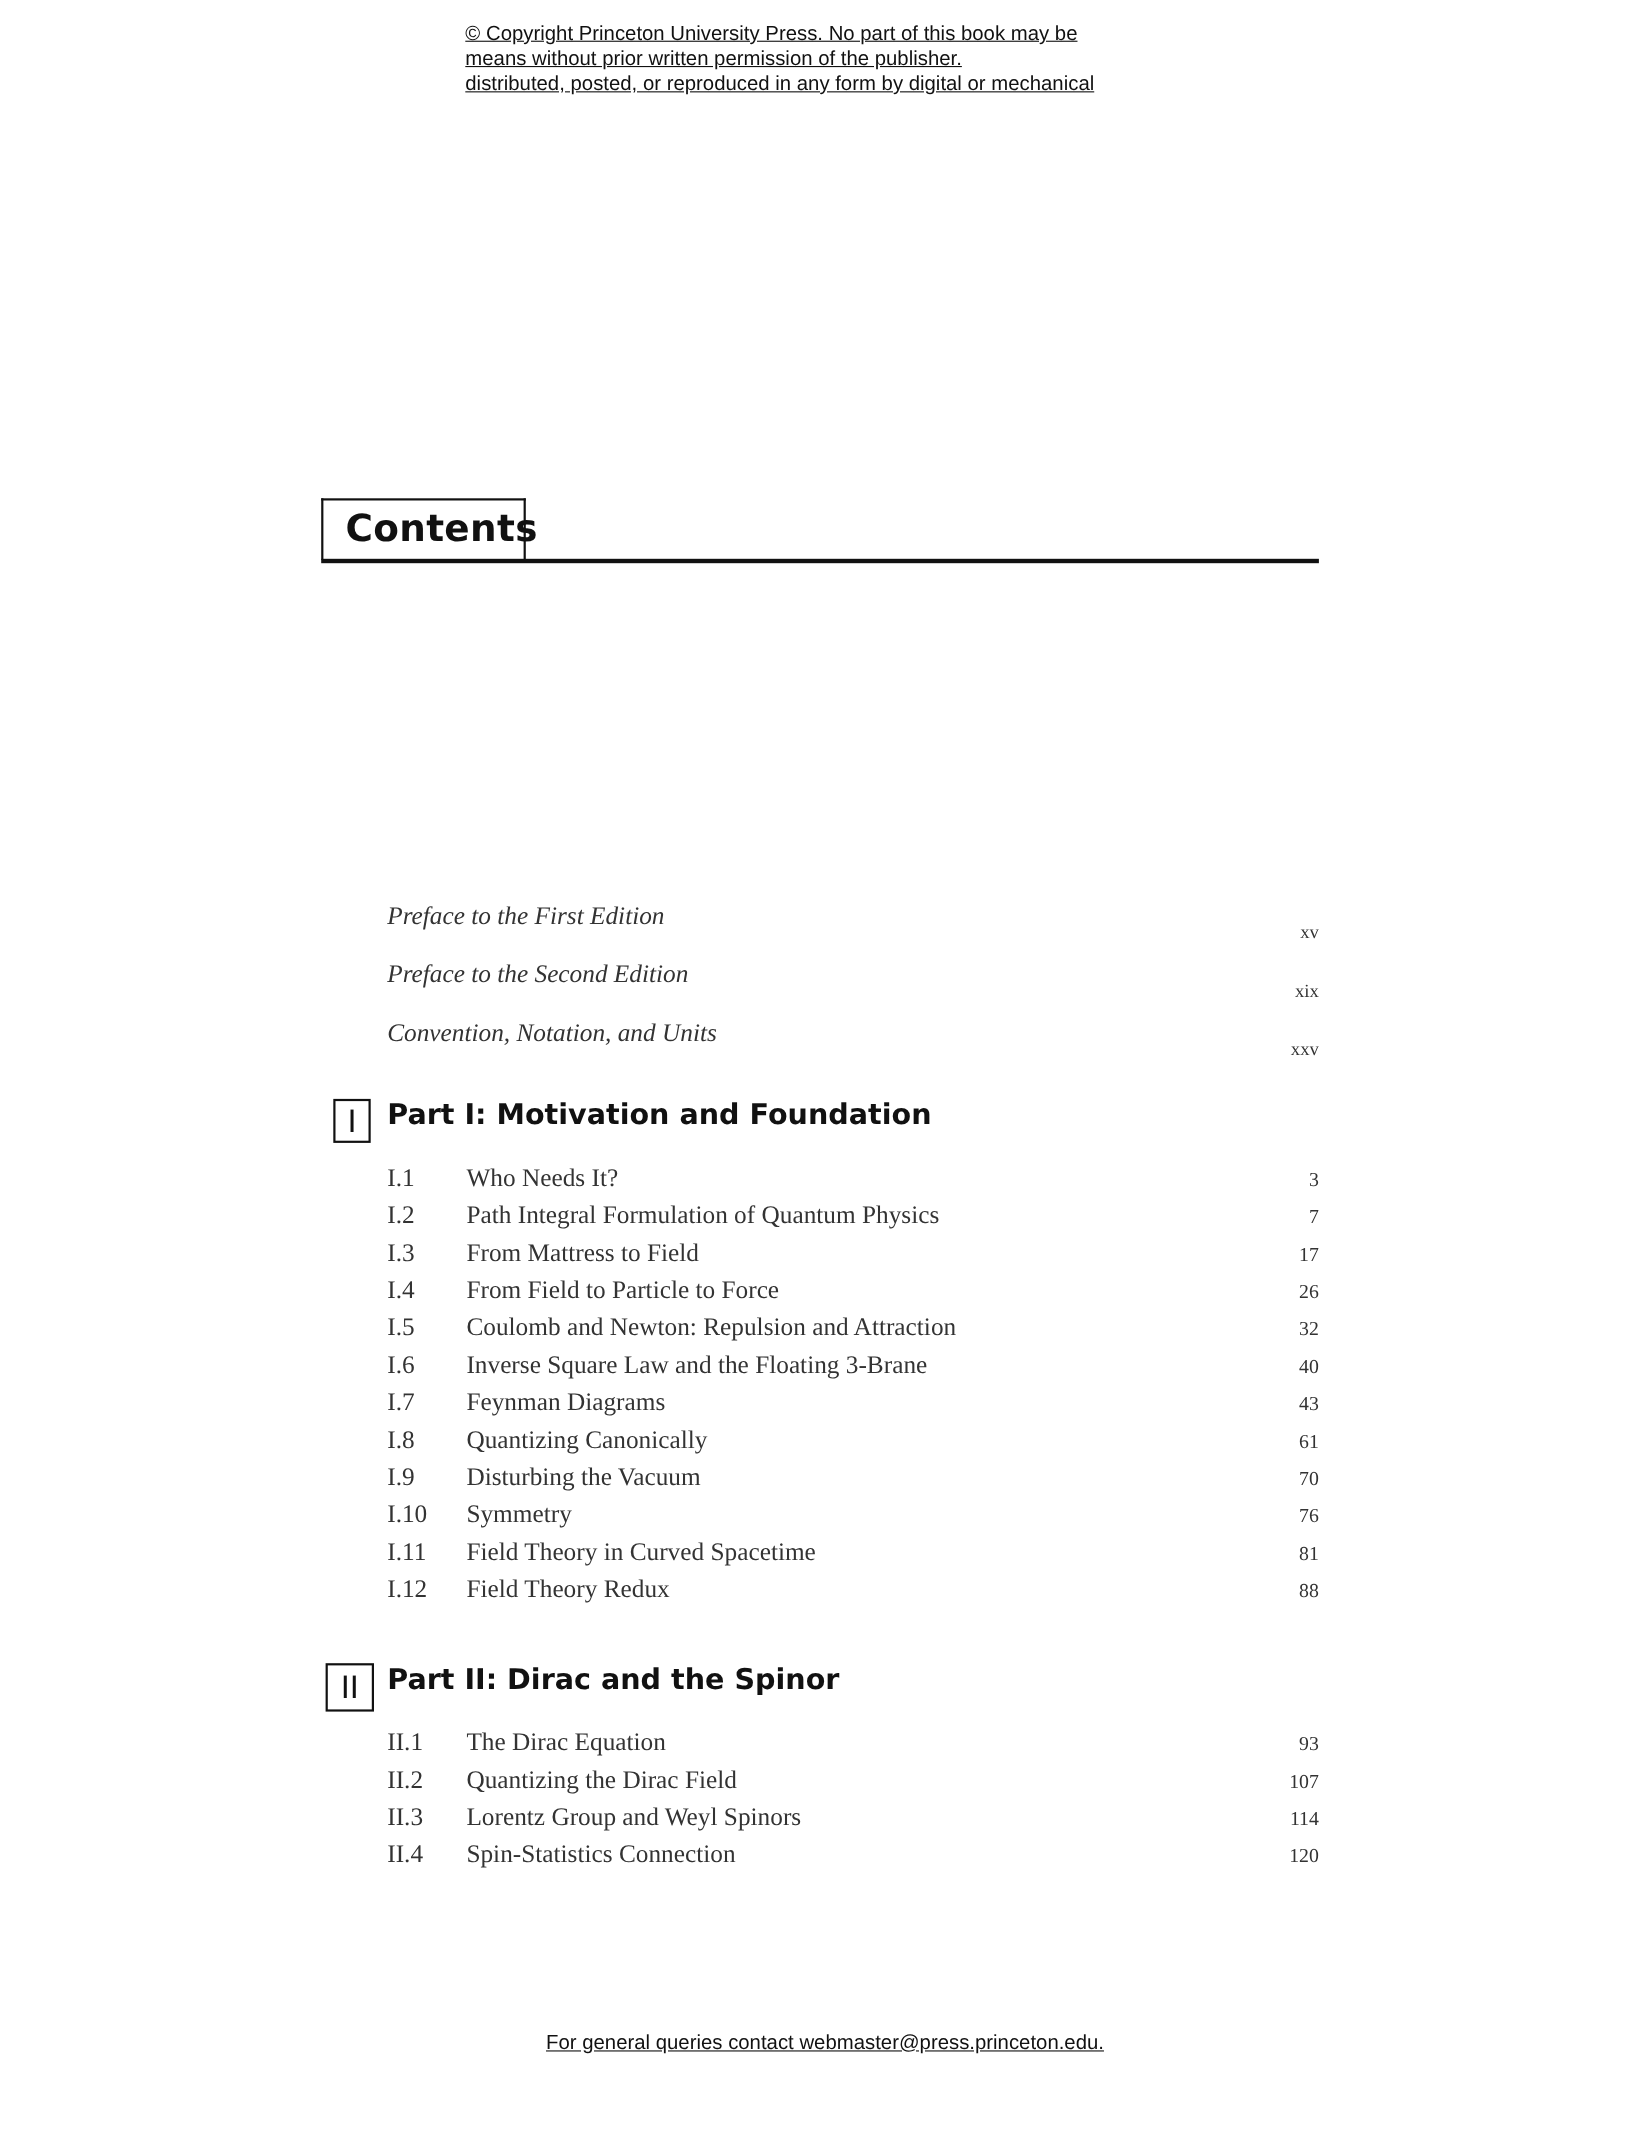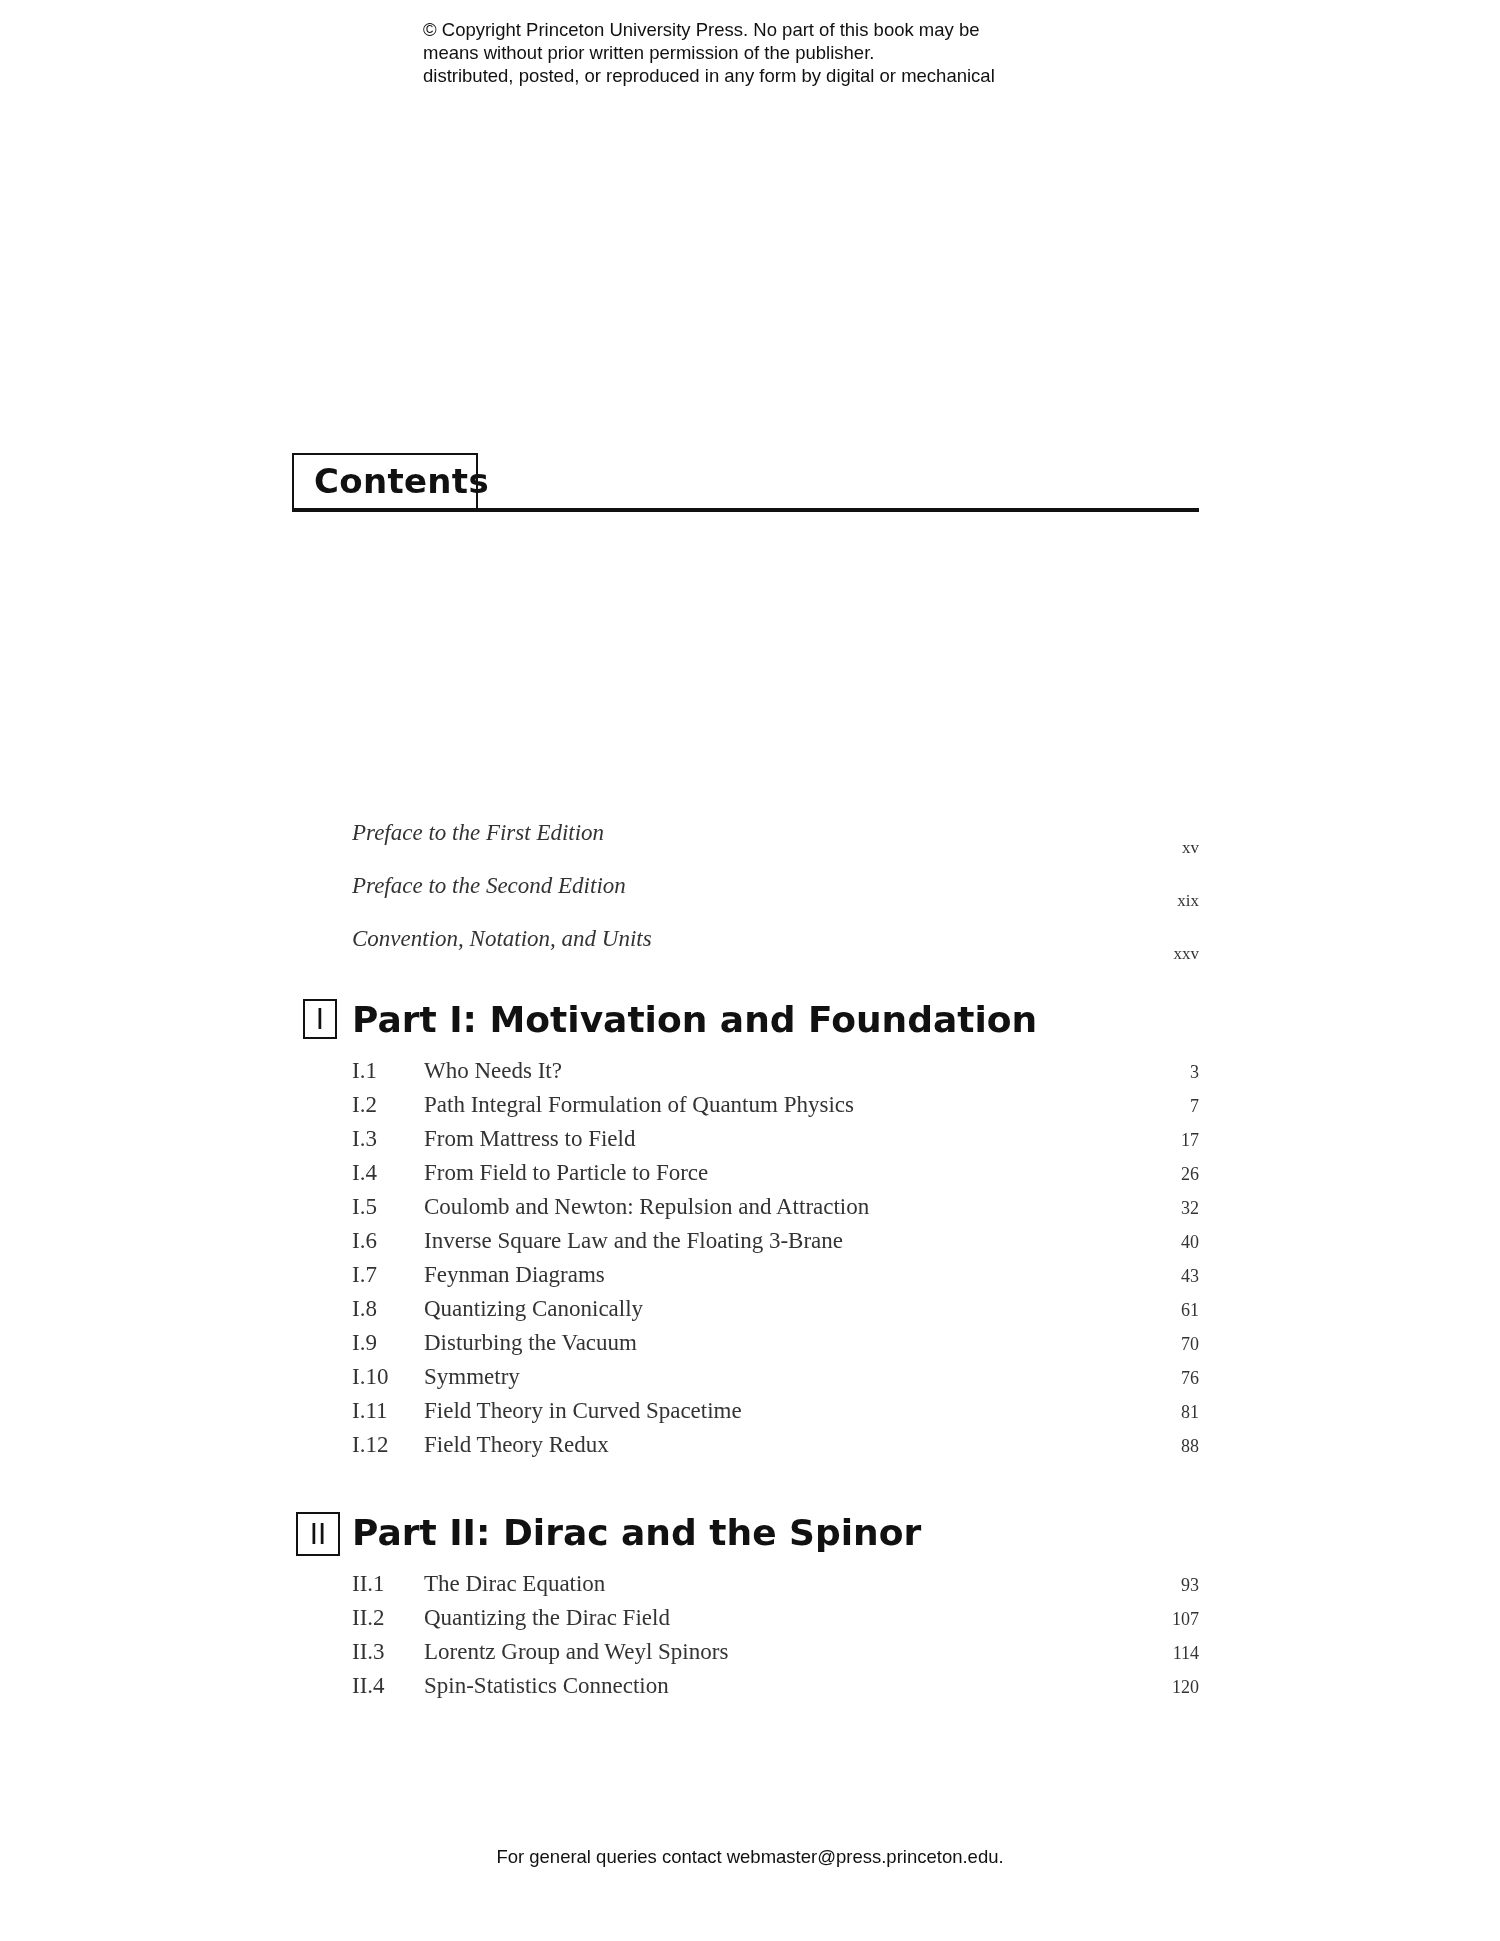--- a/index.html
+++ b/index.html
@@ -1,34 +1,34 @@
 <!DOCTYPE html>
 <html><head>
 <meta charset="utf-8">
 <style>
   html, body { margin:0; padding:0; background:#ffffff; }
   body { width:1500px; height:1941px; position:relative; overflow:hidden; color:#111; }
-  .sans { font-family: "Liberation Sans", sans-serif; }
+  .sans { font-family: "Liberation Sans", sans-serif; text-decoration: underline; }
   .serif { font-family: "Liberation Serif", serif; }
   .dsans { font-family: "DejaVu Sans", sans-serif; }
 
   #copyright { position:absolute; left:423px; top:18px; width:640px; font-size:18.5px; line-height:23px; color:#111; }
   #copyright div { white-space:nowrap; }
 
   #contents-box { position:absolute; left:292px; top:453px; width:186px; height:56px; border:2px solid #111; border-bottom:none; box-sizing:border-box; }
   #contents-title { position:absolute; left:20px; top:6px; font-size:34px; font-weight:bold; letter-spacing:0.3px; }
   #contents-rule { position:absolute; left:292px; top:508px; width:907px; height:4px; background:#111; }
 
   .front { position:absolute; left:352px; width:847px; height:30px; }
   .front .ft { position:absolute; left:0; top:0; font-style:italic; font-size:23px; color:#333; }
   .front .pg { position:absolute; right:0; top:18px; font-size:17px; color:#333; }
 
   .part-box { position:absolute; border:2px solid #111; box-sizing:border-box; }
   .part-box span { position:absolute; left:0; right:0; text-align:center; font-size:28px; top:2px; }
-  .part-title { position:absolute; left:352px; font-size:36px; font-weight:bold; }
+  .part-title { position:absolute; left:352px; font-size:26px; font-weight:bold; }
 
   .entry { position:absolute; left:352px; width:847px; height:30px; }
   .entry .num { position:absolute; left:0; top:0; font-size:23px; color:#333; }
   .entry .tt { position:absolute; left:72px; top:0; font-size:23px; color:#333; white-space:nowrap; }
   .entry .pg { position:absolute; right:0; top:4px; font-size:18px; color:#333; }
 
   #footer { position:absolute; left:0; width:1500px; top:1846px; text-align:center; font-size:18.5px; color:#111; }
   #footer span { position:relative; left:0px; }
 </style>
 </head>

